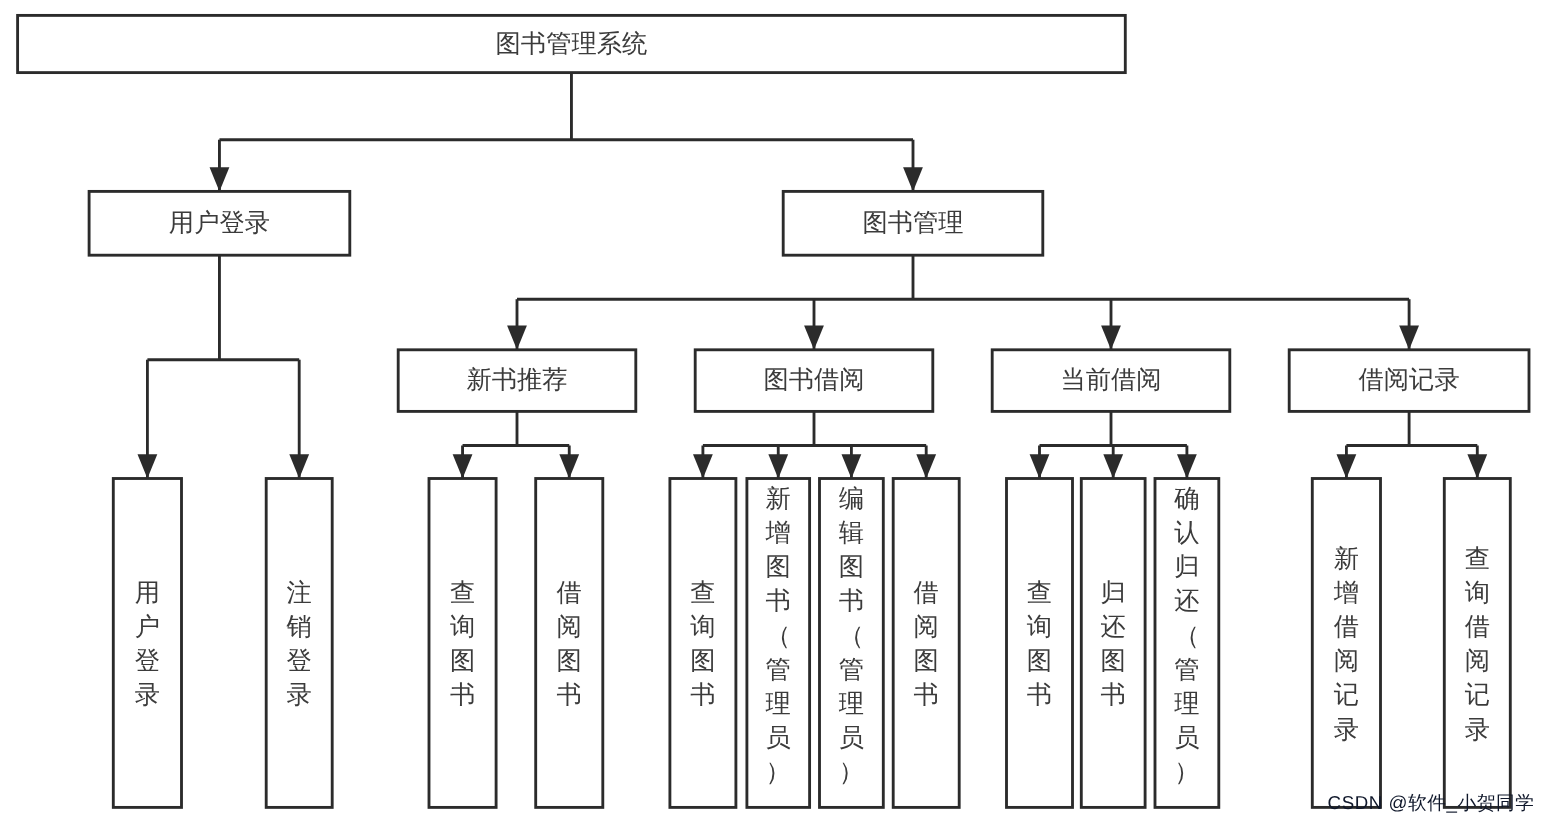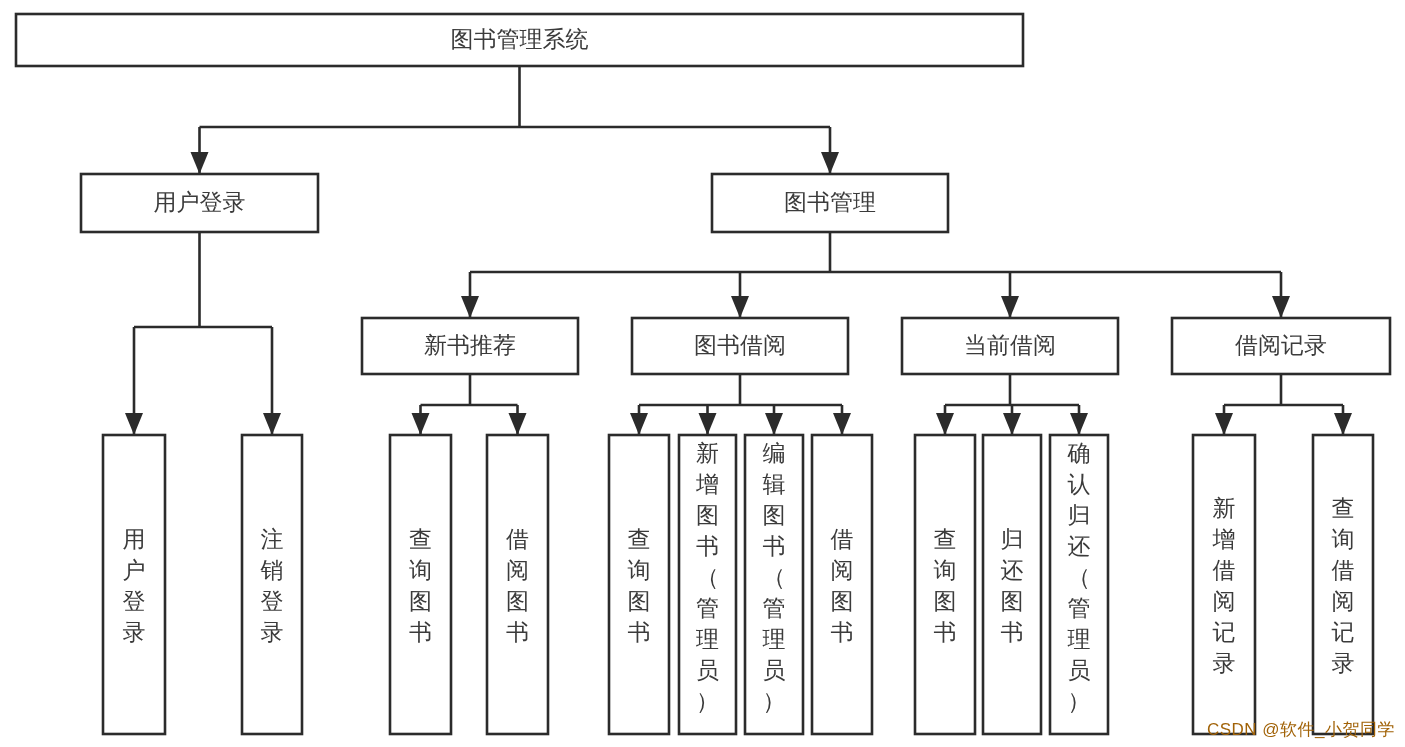--- a/index.html
+++ b/index.html
@@ -48,21 +48,21 @@
   .edge-arrow {
     fill: #2b2b2b;
     stroke: none;
   }
   .watermark {
     position: absolute;
     right: 10px;
     bottom: 6px;
     font-family: "Liberation Sans", "DejaVu Sans", sans-serif;
     font-size: 17px;
-    color: #a16207;
+    color: #0f172a;
     letter-spacing: 0.5px;
     white-space: nowrap;
     user-select: none;
   }
 </style>
 </head>
 <body>
 
 <div id="diagram-root">
   <svg id="tree-svg" width="1405" height="747" viewBox="0 0 1405 747" xmlns="http://www.w3.org/2000/svg">

